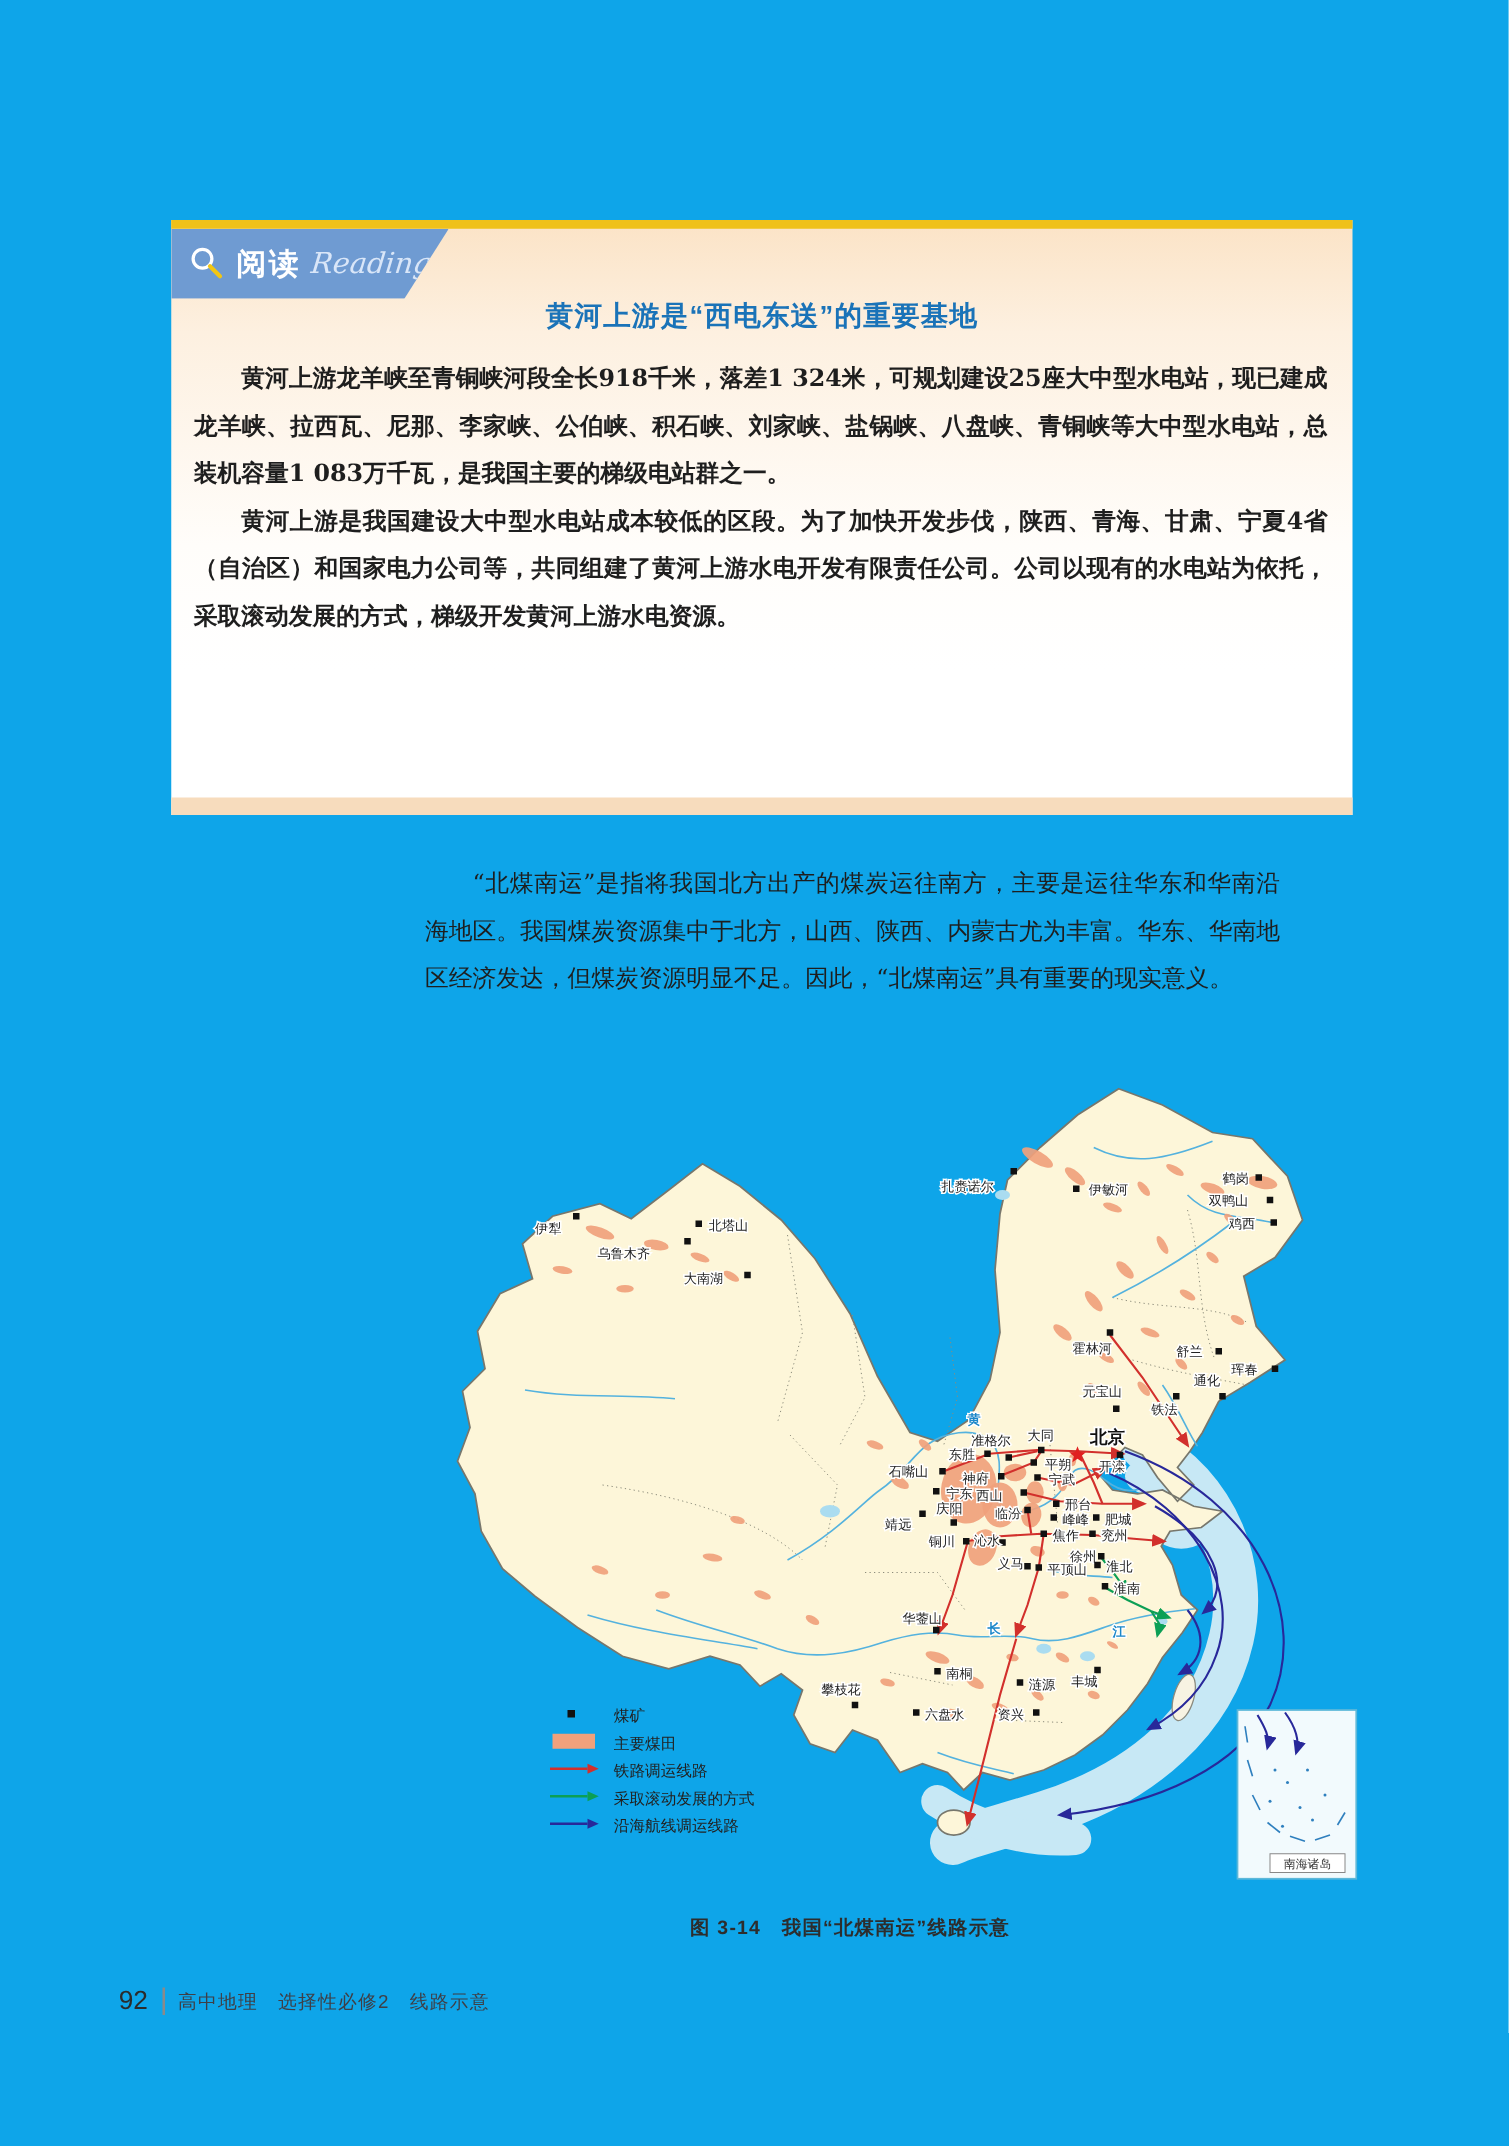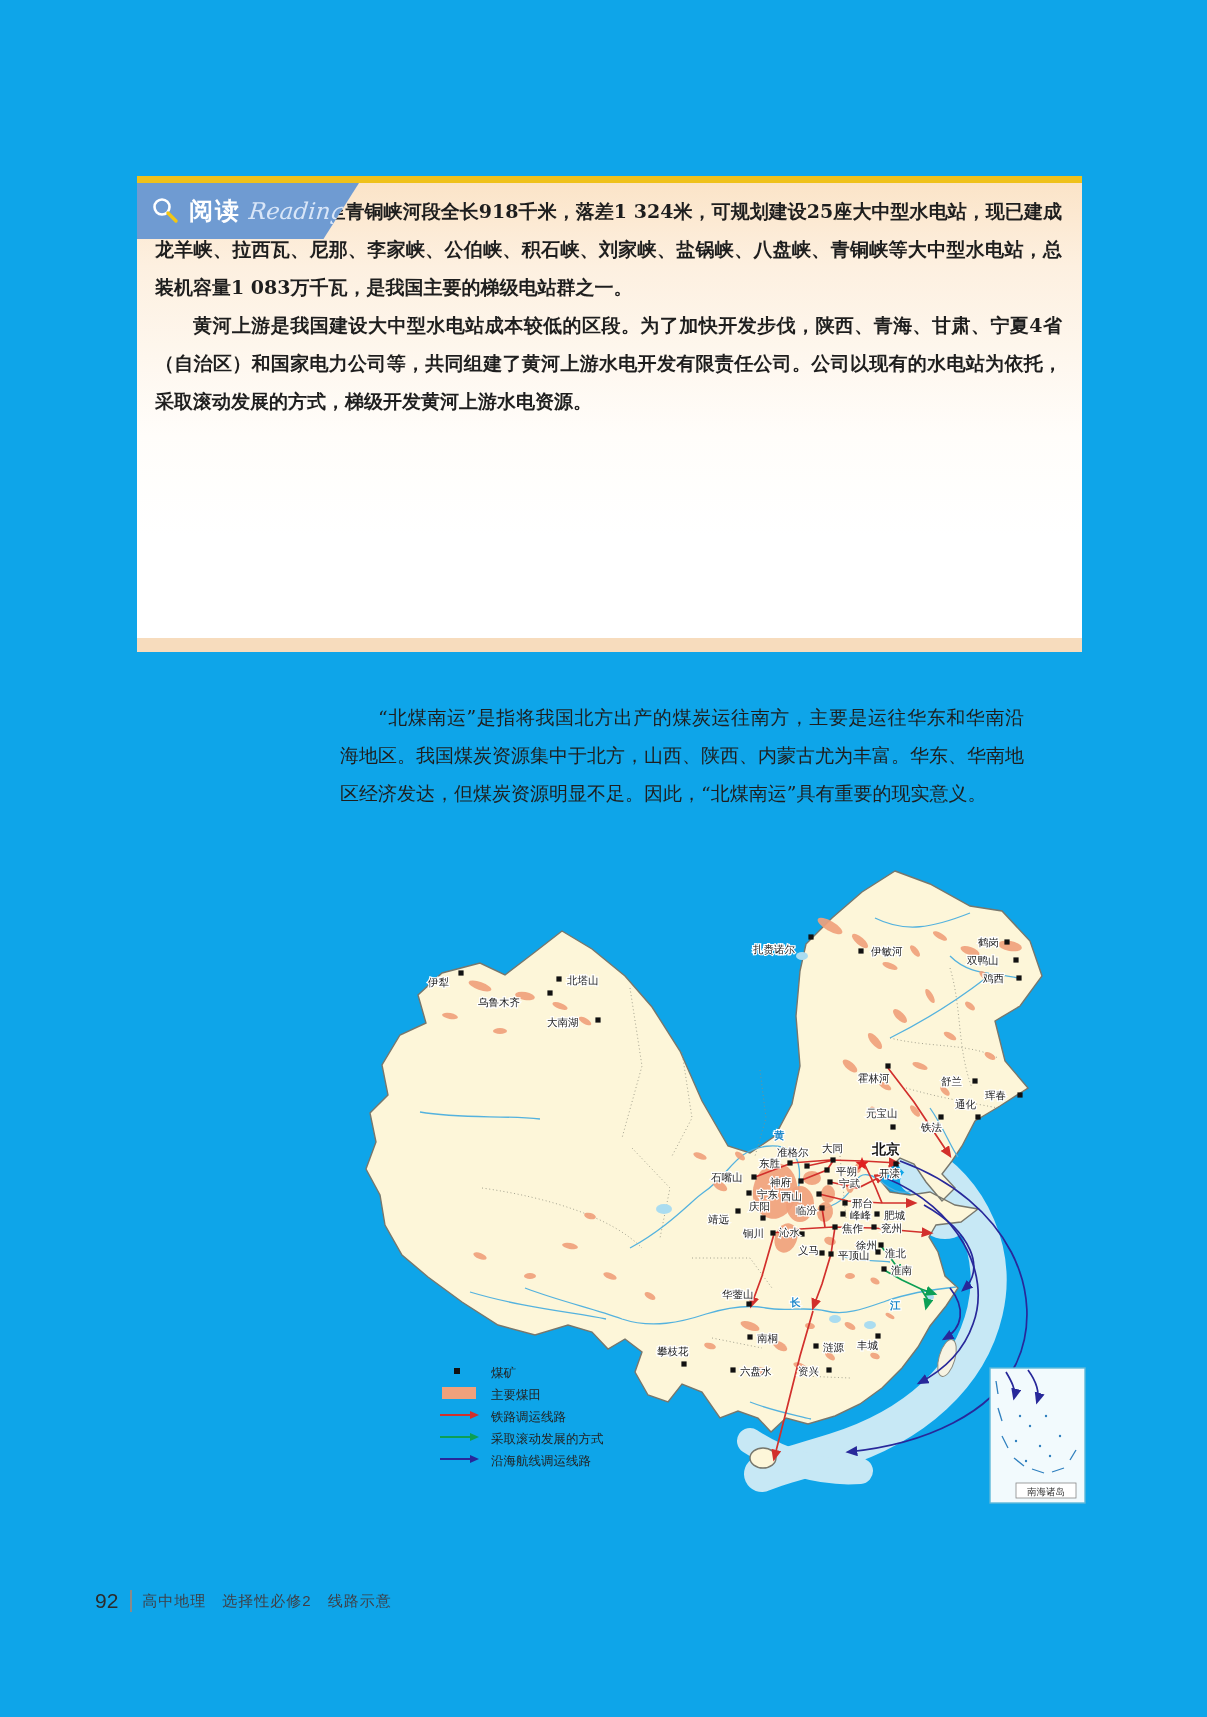--- a/index.html
+++ b/index.html
@@ -15,21 +15,21 @@
   .rb-badge .cn{color:#ffffff;font-weight:bold;font-size:24px;margin-left:8px;letter-spacing:2px;}
   .rb-badge .en{color:#d9e6f8;font-style:italic;font-size:23px;margin-left:8px;
     font-family:"DejaVu Serif",serif;transform:skewX(-6deg);}
   .rb-title{margin:0;padding-top:62px;text-align:center;color:#1a73b8;font-size:22px;font-weight:bold;letter-spacing:1px;}
   .rb-text{padding:16px 20px 0 18px;}
   .para{margin:0 0 0 0;font-family:"DejaVu Serif",serif;font-size:19px;line-height:38px;
     color:#1e1e1e;text-align:justify;text-indent:2em;font-weight:bold;}
   
   .section{position:absolute;left:340px;top:688px;width:684px;}
   .sec-heading{margin:0;padding-left:44px;font-size:20px;font-weight:bold;color:#111;letter-spacing:1px;}
-  .sec-para{margin:10px 0 0 0;font-family:"DejaVu Serif",serif;font-size:19px;line-height:38px;
+  .sec-para{margin:0 0 0 0;font-family:"DejaVu Serif",serif;font-size:19px;line-height:38px;
     color:#1e1e1e;text-align:justify;text-indent:2em;}
   
   .map-wrap{position:absolute;left:330px;top:856px;width:760px;height:650px;}
   .map-svg{position:absolute;left:0;top:0;}
   .legend{position:absolute;left:106px;top:506px;}
   .legend-row{display:flex;align-items:center;height:22px;}
   .legend-label{font-size:12.5px;color:#222;margin-left:9px;white-space:nowrap;text-align:center;}
   .fig-caption{position:absolute;left:330px;top:1532px;width:700px;text-align:center;
     font-size:15.5px;font-weight:bold;color:#2d2d2d;letter-spacing:1px;}
   
@@ -58,20 +58,21 @@
     <div class="rb-badge">
       <span style="display:flex;">
         <svg width="30" height="30" viewBox="0 0 30 30">
           <circle cx="11" cy="11" r="7.5" fill="none" stroke="#ffffff" stroke-width="2.6"></circle>
           <line x1="17" y1="17" x2="25" y2="25" stroke="#f2c613" stroke-width="3.4" stroke-linecap="round"></line>
         </svg>
       </span>
       <span class="cn">阅读</span>
       <span class="en">Reading</span>
     </div>
+    <h2 class="rb-title">黄河上游是“西电东送”的重要基地</h2>
     <div class="rb-text">
       <p class="para">黄河上游龙羊峡至青铜峡河段全长918千米，落差1 324米，可规划建设25座大中型水电站，现已建成龙羊峡、拉西瓦、尼那、李家峡、公伯峡、积石峡、刘家峡、盐锅峡、八盘峡、青铜峡等大中型水电站，总装机容量1 083万千瓦，是我国主要的梯级电站群之一。</p>
       <p class="para">黄河上游是我国建设大中型水电站成本较低的区段。为了加快开发步伐，陕西、青海、甘肃、宁夏4省（自治区）和国家电力公司等，共同组建了黄河上游水电开发有限责任公司。公司以现有的水电站为依托，采取滚动发展的方式，梯级开发黄河上游水电资源。</p>
     </div>
     <div class="rb-bottombar"></div>
   </div>
 
   <div class="section">
     <p class="sec-para">“北煤南运”是指将我国北方出产的煤炭运往南方，主要是运往华东和华南沿海地区。我国煤炭资源集中于北方，山西、陕西、内蒙古尤为丰富。华东、华南地区经济发达，但煤炭资源明显不足。因此，“北煤南运”具有重要的现实意义。</p>
   </div>
@@ -382,19 +383,20 @@
         <div class="legend-row">
           <span><svg width="46" height="14" viewBox="0 0 46 14">
               <line x1="4" y1="7" x2="34" y2="7" stroke="#28289a" stroke-width="2"></line>
               <path d="M34,3 L43,7 L34,11 Z" fill="#28289a"></path>
             </svg></span>
           <span class="legend-label">沿海航线调运线路</span>
         </div>
       </div>
   </div>
 
+  <div class="fig-caption">图 3-14　我国“北煤南运”线路示意</div>
 
   <div class="footer">
     <span class="pg">92</span>
     <span class="bar"></span>
     <span class="bk">高中地理　选择性必修2　线路示意</span>
   </div>
 </div>
 
 </body></html>

